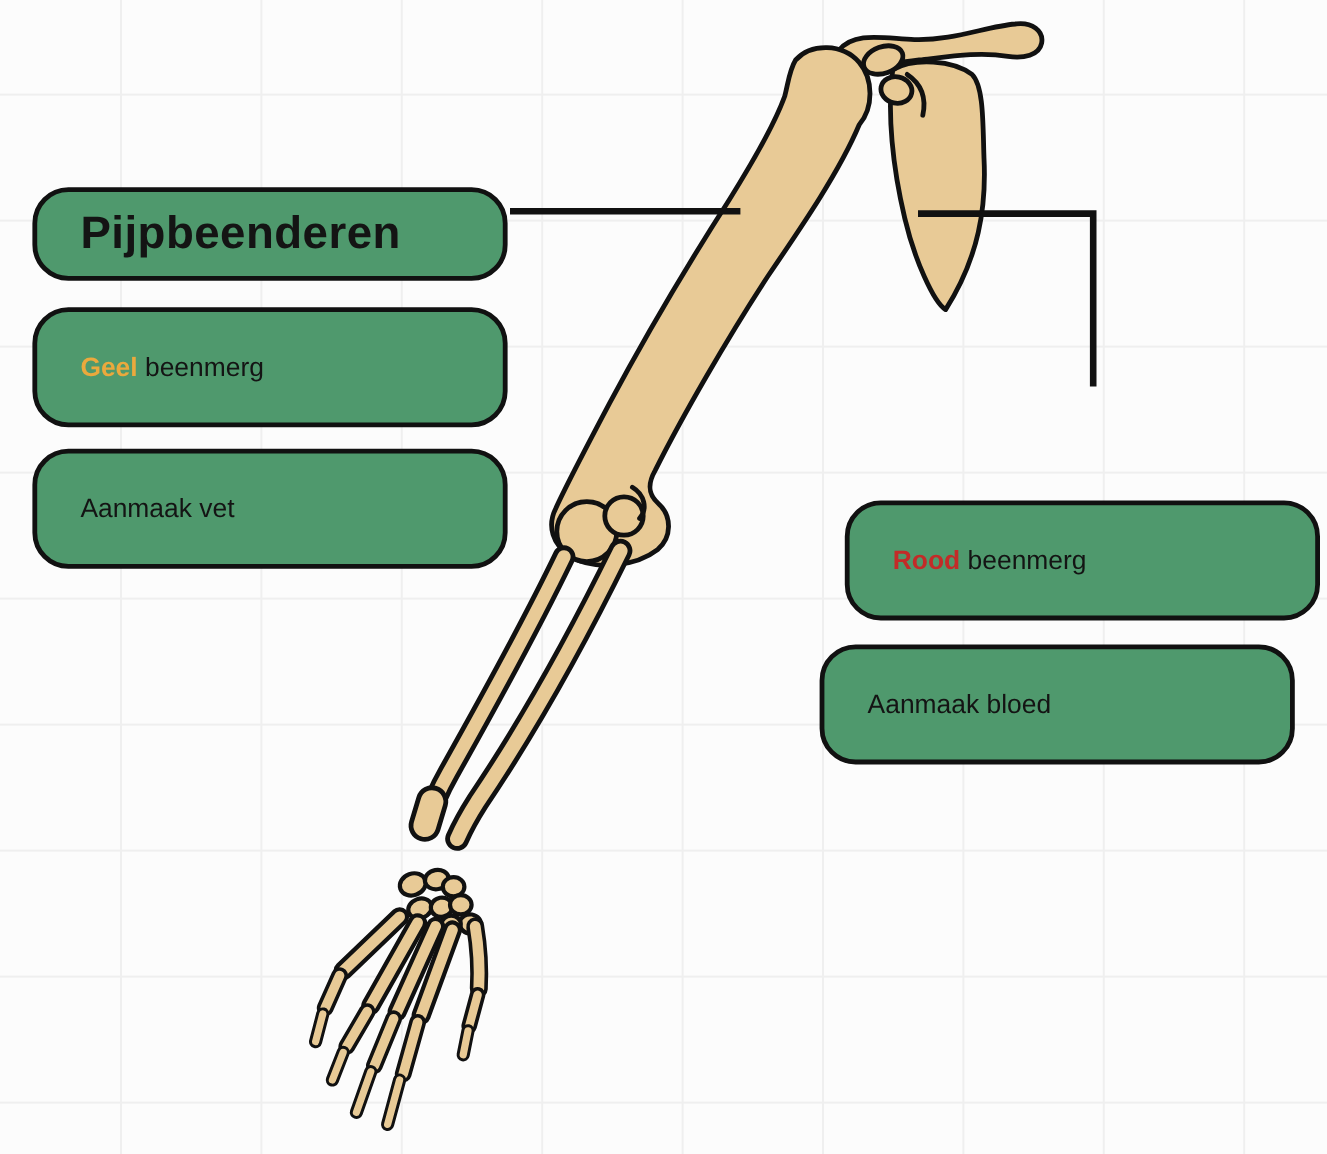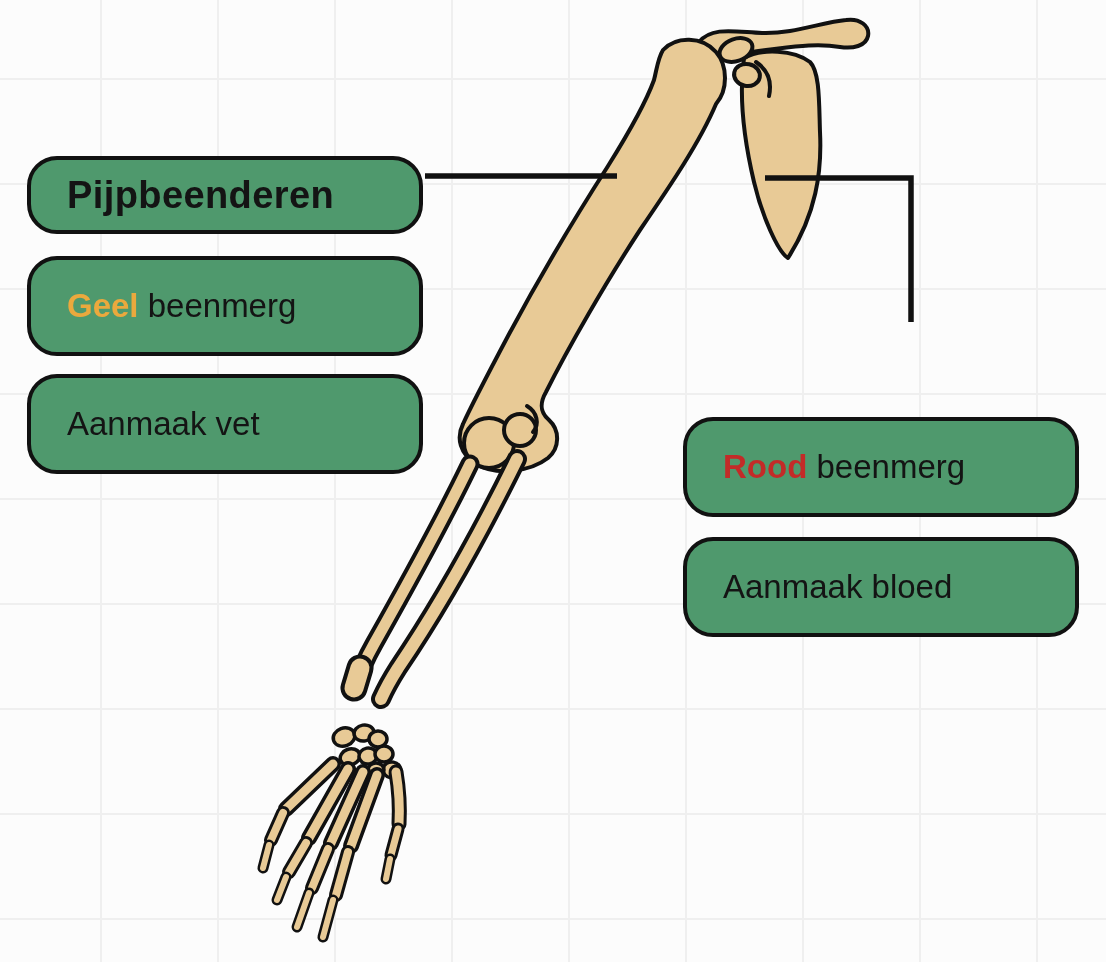--- a/index.html
+++ b/index.html
@@ -30,21 +30,21 @@
     z-index: 1;
   }
   .header-box {
     height: 78px;
     font-size: 38px;
     font-weight: 800;
     letter-spacing: 0.4px;
   }
   .item-box {
     height: 100px;
-    font-size: 33px;
+    font-size: 22px;
     font-weight: 400;
   }
   .hl { font-weight: 700; white-space: pre; }
   .hl-geel { color: var(--geel-accent, #EBA93D); }
   .hl-rood { color: var(--rood-accent, #C32B28); }
   .rest { white-space: pre; }
   #skeleton-svg {
     position: absolute;
     left: 0; top: 0;
     z-index: 2;
@@ -79,21 +79,21 @@
   <div class="box item-box" style="left:27px; top:256px;">
     <span class="hl hl-geel">Geel</span>
       <span class="rest"> beenmerg</span>
   </div>
 
   <div class="box item-box" style="left:27px; top:374px;">
     <span class="rest">Aanmaak vet</span>
   </div>
 
 
-  <div class="box item-box" style="left:683px; top:417px;">
+  <div class="box item-box" style="left:704px; top:417px;">
     <span class="hl hl-rood">Rood</span>
       <span class="rest"> beenmerg</span>
   </div>
 
   <div class="box item-box" style="left:683px; top:537px;">
     <span class="rest">Aanmaak bloed</span>
   </div>
 
   <svg id="skeleton-svg" width="1106" height="962" viewBox="0 0 1106 962">
 

